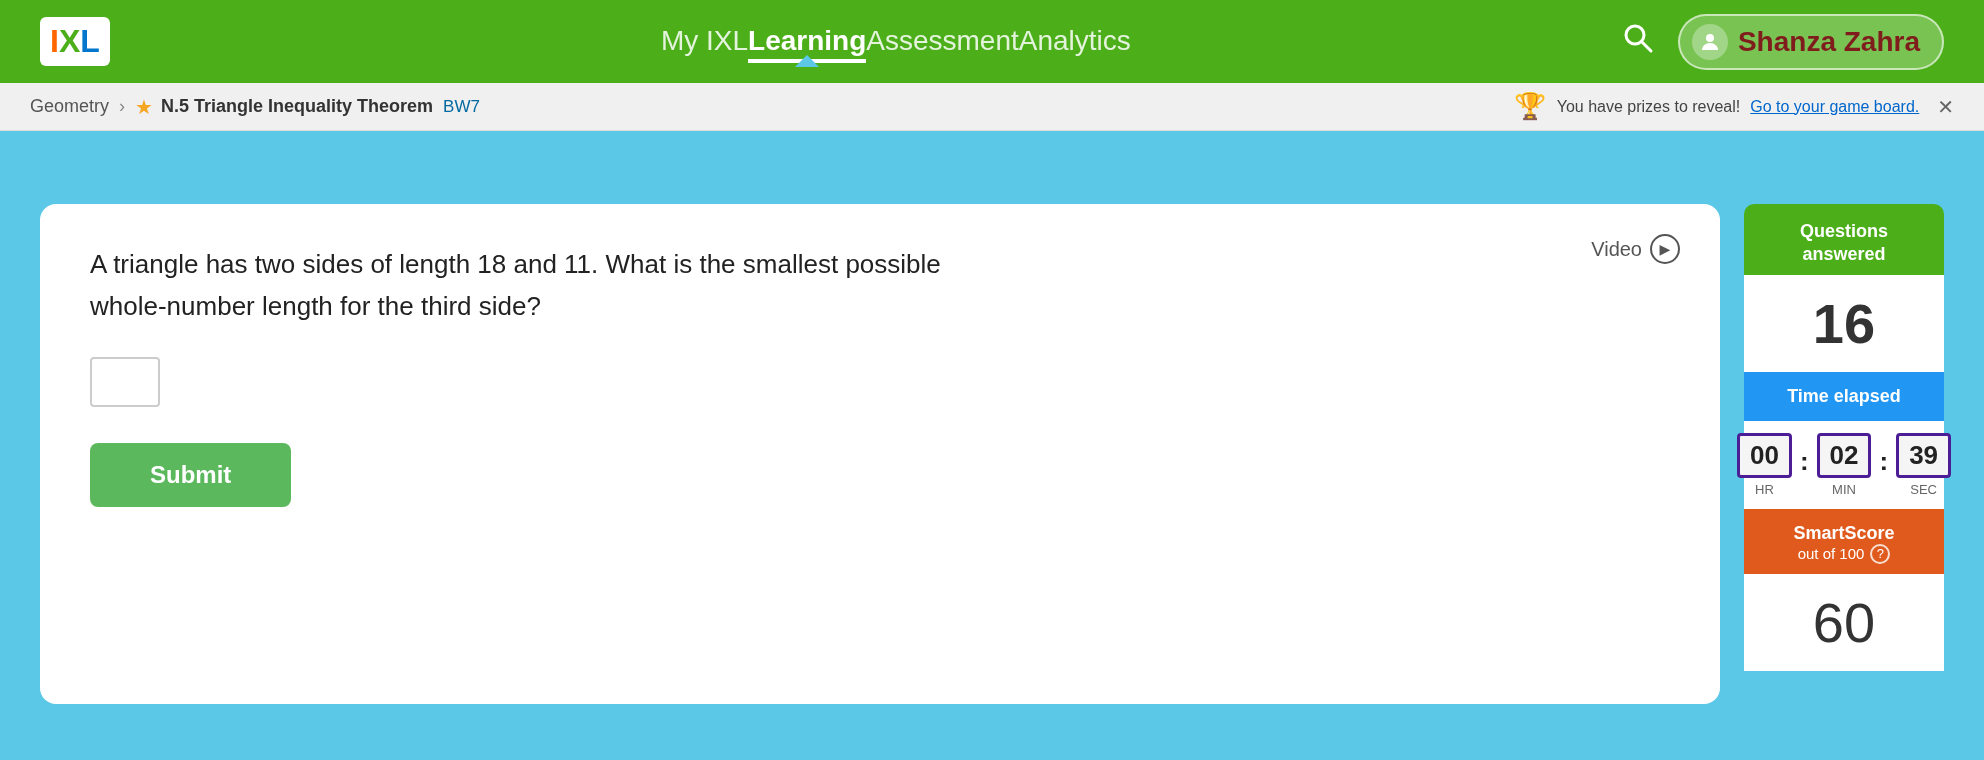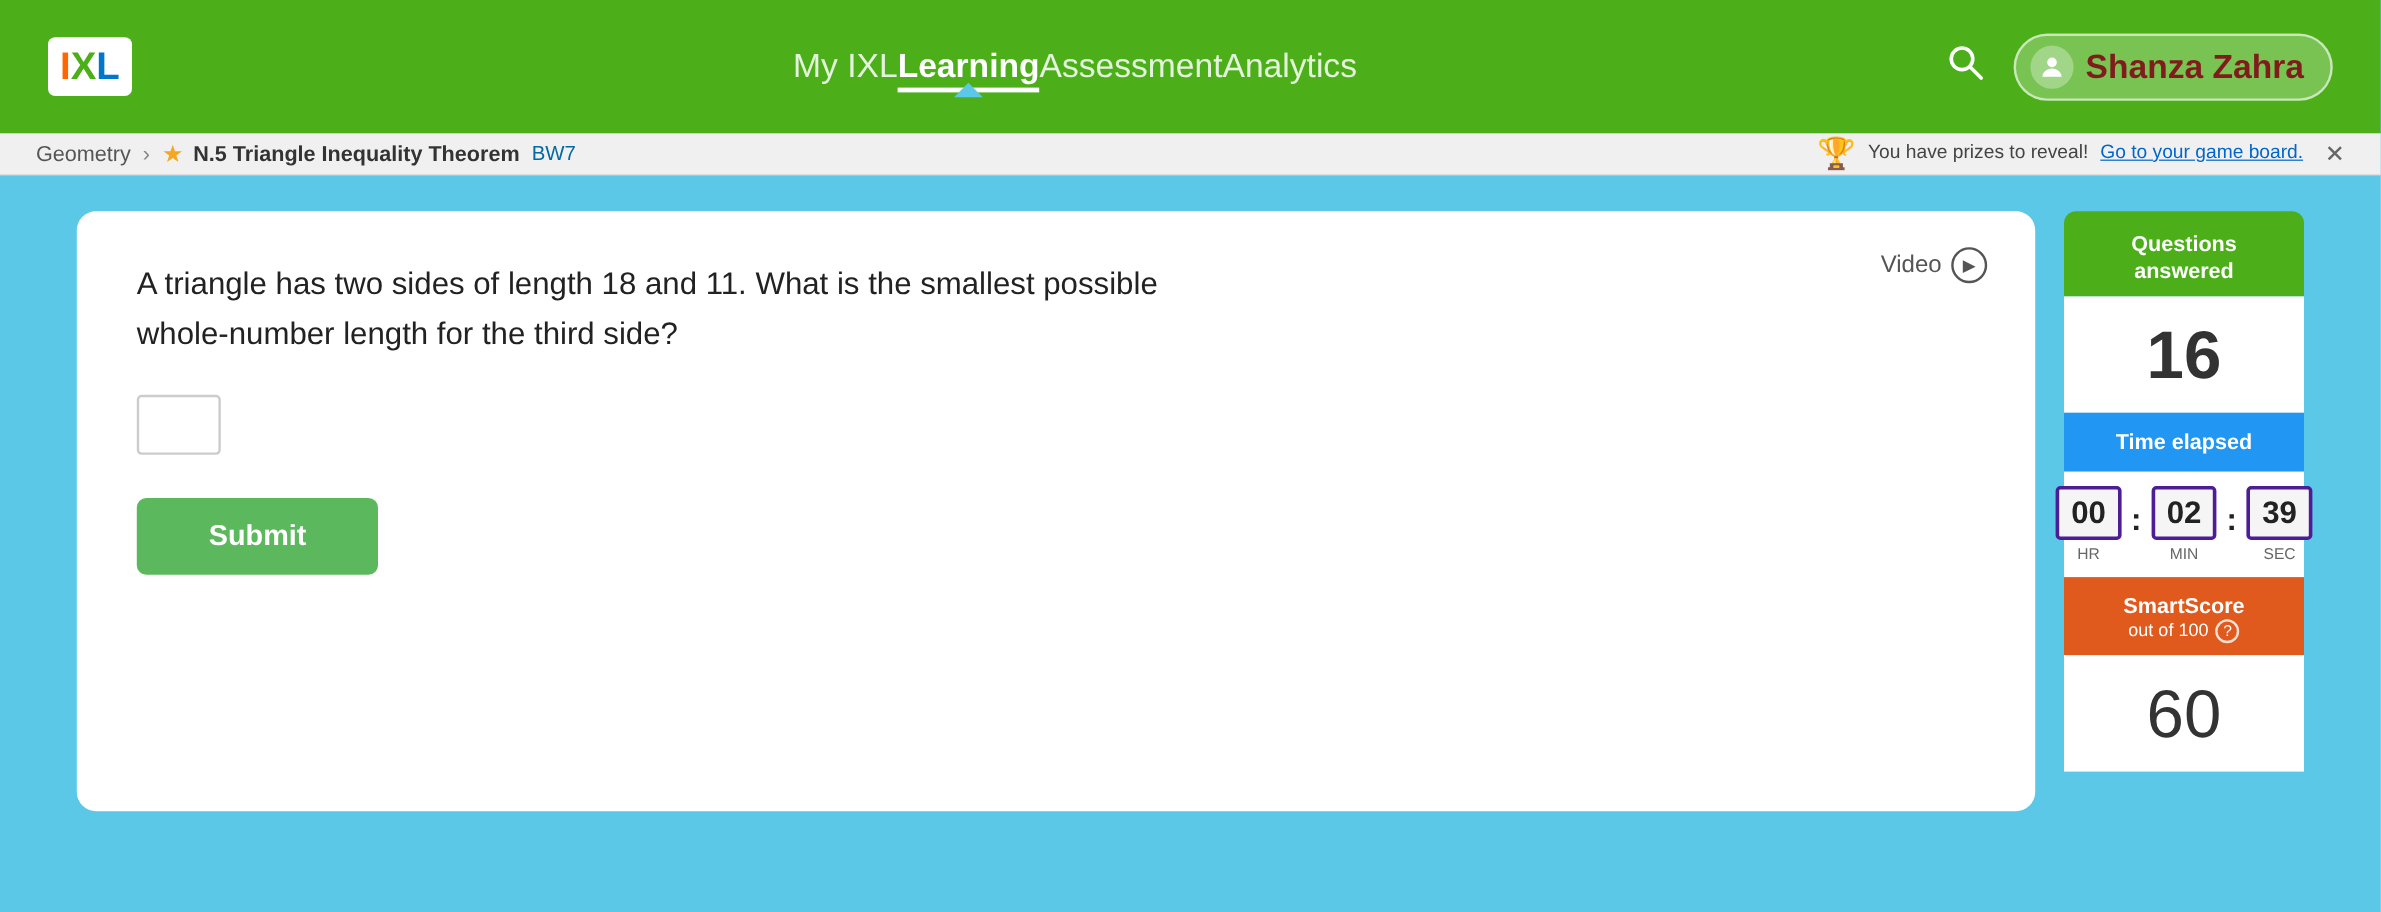--- a/index.html
+++ b/index.html
@@ -1,21 +1,21 @@
 <!DOCTYPE html>
 <html><head>
   <meta charset="utf-8">
   <style>
     * { margin: 0; padding: 0; box-sizing: border-box; }
     body { font-family: 'Arial', sans-serif; background: #5bc8e8; width: 1984px; min-height: 760px; }
 
     
     .header {
       background: #4caf1a;
-      height: 111px;
+      height: 83px;
       display: flex;
       align-items: center;
       padding: 0 40px;
       position: relative;
     }
     .logo-box {
       background: #fff;
       padding: 6px 10px;
       border-radius: 6px;
       margin-right: 60px;
@@ -75,21 +75,21 @@
     }
     .user-name {
       color: #7f1d1d;
       font-size: 28px;
       font-weight: 700;
     }
 
     
     .breadcrumb-bar {
       background: #f0f0f0;
-      height: 35px;
+      height: 48px;
       display: flex;
       align-items: center;
       padding: 0 30px;
       border-bottom: 1px solid #ddd;
     }
     .breadcrumb-text {
       color: #555;
       font-size: 18px;
     }
     .breadcrumb-arrow {
@@ -133,23 +133,24 @@
     }
     .close-btn {
       color: #666;
       font-size: 20px;
       cursor: pointer;
       margin-left: 8px;
     }
 
     
     .main-area {
-      padding: 30px 64px;
+      padding: 30px 40px;
       display: flex;
       gap: 24px;
+      margin-top: 43px;
     }
 
     
     .question-card {
       background: #fff;
       border-radius: 16px;
       flex: 1;
       padding: 40px 50px;
       min-height: 500px;
       position: relative;

